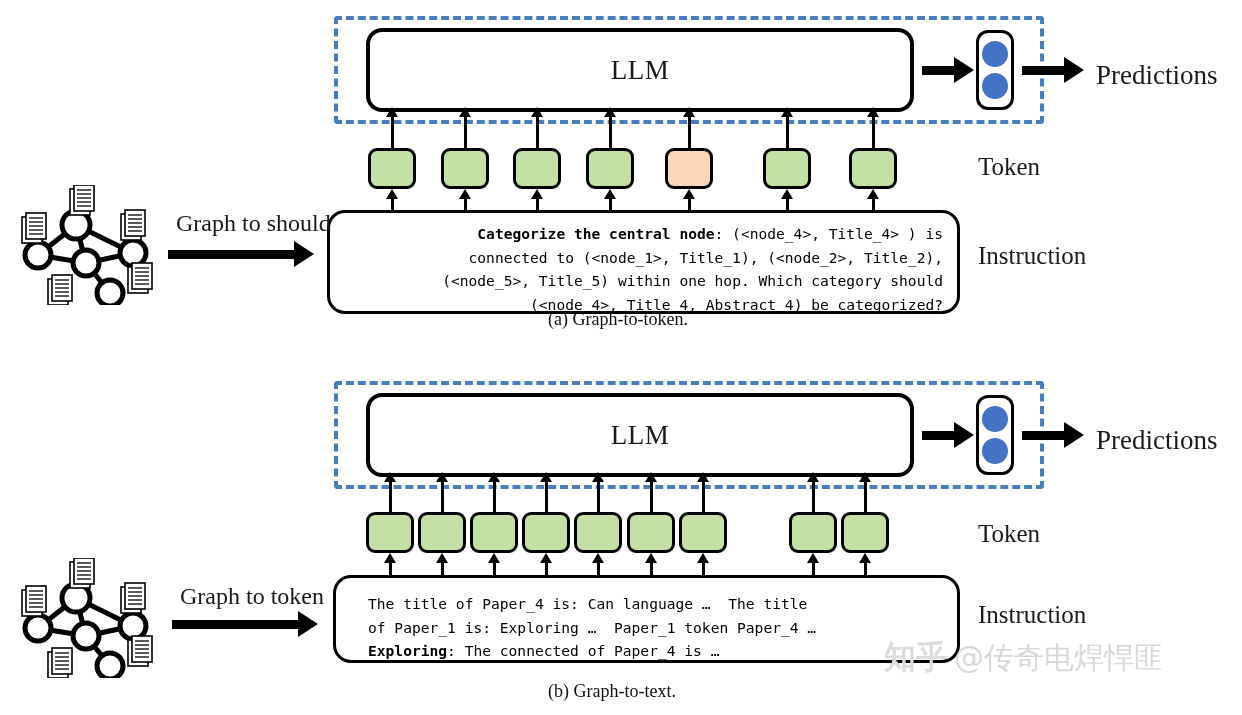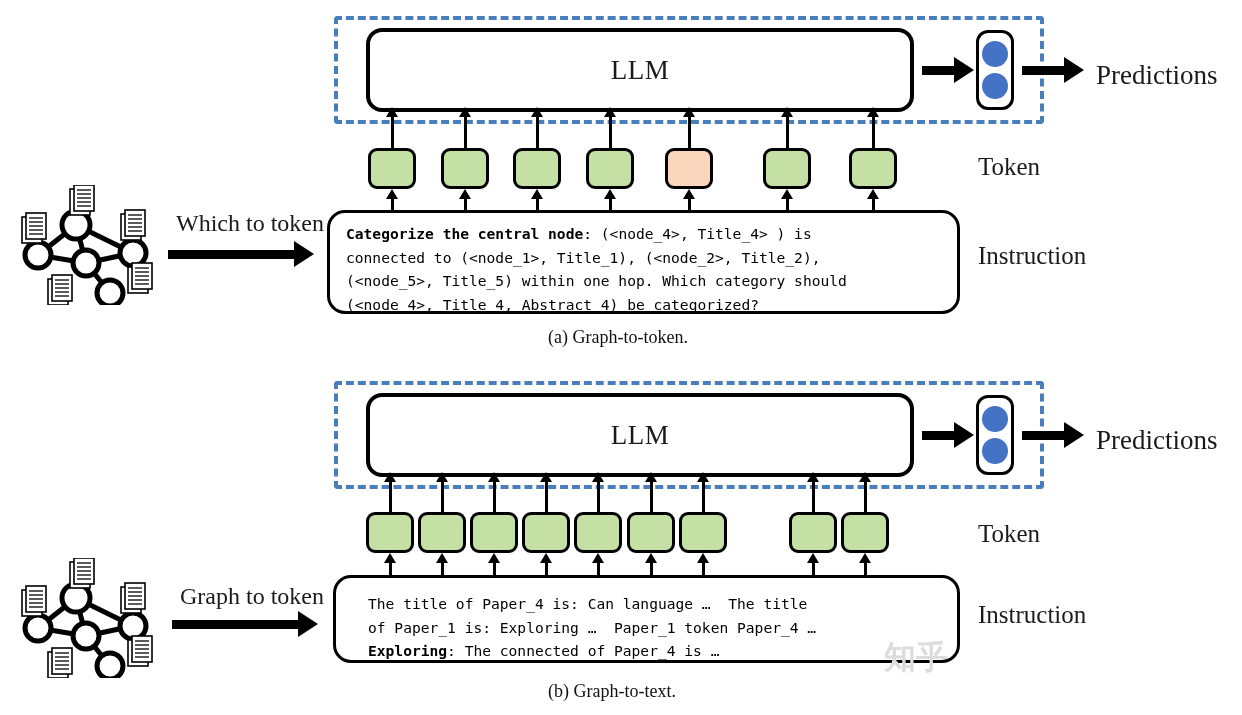--- a/index.html
+++ b/index.html
@@ -213,29 +213,29 @@
   <div class="abs vhead" style="left:531px; top:189px;"></div>
   <div class="abs vline" style="left:609px; top:196px; height:17px;"></div>
   <div class="abs vhead" style="left:604px; top:189px;"></div>
   <div class="abs vline" style="left:688px; top:196px; height:17px;"></div>
   <div class="abs vhead" style="left:683px; top:189px;"></div>
   <div class="abs vline" style="left:786px; top:196px; height:17px;"></div>
   <div class="abs vhead" style="left:781px; top:189px;"></div>
   <div class="abs vline" style="left:872px; top:196px; height:17px;"></div>
   <div class="abs vhead" style="left:867px; top:189px;"></div>
 
-  <div class="instr-box" style="left:327px; top:210px; width:633px; height:104px;"><b>Categorize the central node</b><span>: (&lt;node_4&gt;, Title_4&gt; ) is
+  <div class="instr-box" style="left:327px; top:210px; width:633px; height:104px;text-align:right;"><b>Categorize the central node</b><span>: (&lt;node_4&gt;, Title_4&gt; ) is
 connected to (&lt;node_1&gt;, Title_1), (&lt;node_2&gt;, Title_2),
 (&lt;node_5&gt;, Title_5) within one hop. Which category should
 (&lt;node_4&gt;, Title_4, Abstract_4) be categorized?</span></div>
 
   <span class="side-label" style="left:978px; top:153px;">Token</span>
   <span class="side-label" style="left:978px; top:242px;">Instruction</span>
 
-  <span class="xform-label" style="left:176px; top:210px;">Which to token</span>
+  <span class="xform-label" style="left:176px; top:210px;">Graph to should</span>
   <div class="abs harrow-shaft" style="left:168px; top:250px; width:128px;"></div>
   <div class="abs harrow-head" style="left:294px; top:241px;"></div>
 
   <svg class="graph-glyph" style="left:18px; top:185px;" width="155" height="120" viewBox="0 0 155 120">
     <g stroke="#000" stroke-width="5" fill="none">
       <line x1="58" y1="40" x2="20" y2="70"></line>
       <line x1="58" y1="40" x2="68" y2="78"></line>
       <line x1="58" y1="40" x2="115" y2="68"></line>
       <line x1="20" y1="70" x2="68" y2="78"></line>
       <line x1="68" y1="78" x2="115" y2="68"></line>
@@ -301,21 +301,21 @@
             <line x1="7" y1="5" x2="21" y2="5"></line>
             <line x1="7" y1="9" x2="21" y2="9"></line>
             <line x1="7" y1="13" x2="21" y2="13"></line>
             <line x1="7" y1="17" x2="21" y2="17"></line>
             <line x1="7" y1="21" x2="21" y2="21"></line>
           </g>
       </g>
     </g>
   </svg>
 
-  <span class="caption" style="left:548px; top:327px;">(a) Graph-to-token.</span>
+  <span class="caption" style="left:548px; top:309px;">(a) Graph-to-token.</span>
 
   <div class="abs llm-wrapper" style="left:334px; top:381px; width:710px; height:108px;"></div>
 
   <div class="llm-box" style="left:366px; top:393px; width:548px; height:84px;">
     <span class="llm-label">LLM</span>
   </div>
 
   <div class="abs harrow-shaft" style="left:922px; top:431px; width:34px;"></div>
   <div class="abs harrow-head" style="left:954px; top:422px;"></div>
 
@@ -459,14 +459,15 @@
             <line x1="7" y1="17" x2="21" y2="17"></line>
             <line x1="7" y1="21" x2="21" y2="21"></line>
           </g>
       </g>
     </g>
   </svg>
 
   <span class="caption" style="left:548px; top:681px;">(b) Graph-to-text.</span>
 
   <span class="wm-logo" style="left:884px; top:636px;">知乎</span>
+  <span class="watermark" style="left:954px; top:638px;">@传奇电焊悍匪</span>
 
 </div>
 
 </body></html>

